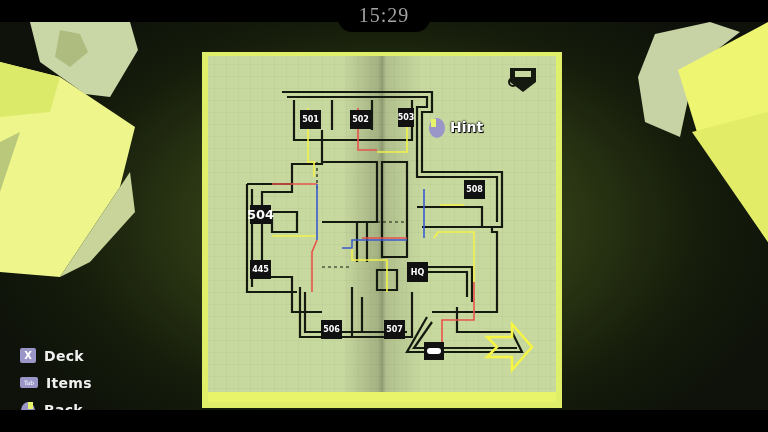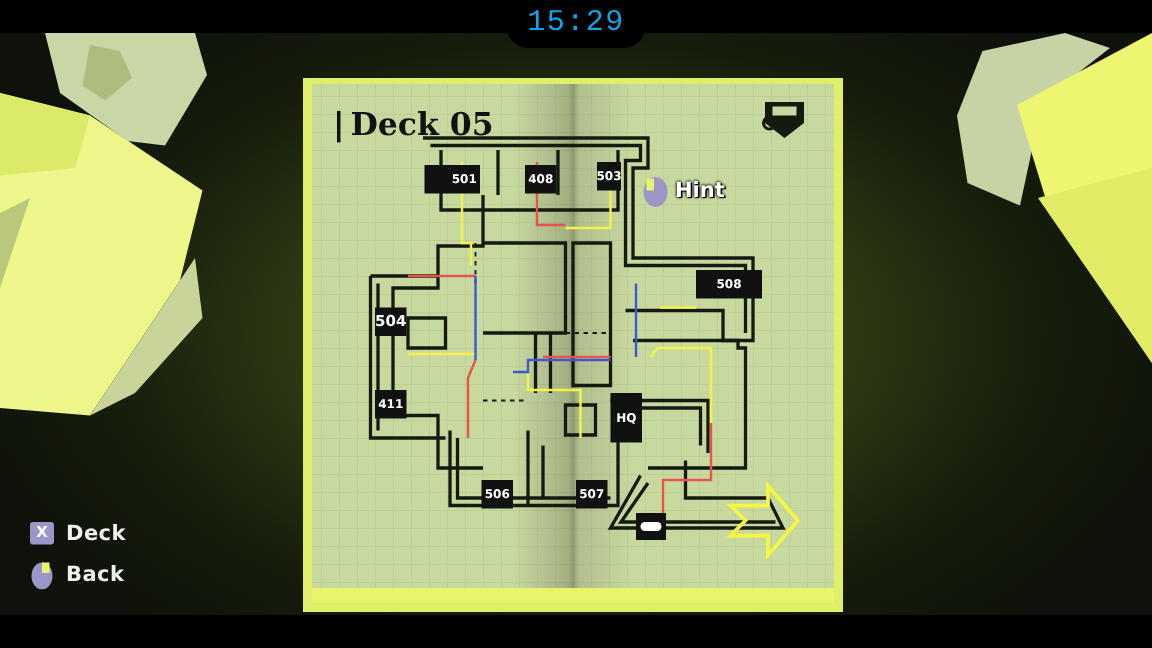--- a/index.html
+++ b/index.html
@@ -2,21 +2,21 @@
 <html><head>
 <meta charset="utf-8">
 <style>
   html,body{margin:0;padding:0;}
   body{width:768px;height:432px;overflow:hidden;background:#000;position:relative;font-family:"DejaVu Sans",sans-serif;}
   .scene{position:absolute;left:0;top:22px;width:768px;height:388px;
     background:radial-gradient(ellipse 420px 260px at 384px 200px,#4a5a22 0%,#2c3814 45%,#161d0b 75%,#0e120a 100%);overflow:hidden;}
   .topbar{position:absolute;left:0;top:0;width:768px;height:22px;background:#000;}
   .bottombar{position:absolute;left:0;top:410px;width:768px;height:22px;background:#000;}
   .clock-tab{position:absolute;left:338px;top:0;width:92px;height:32px;background:#000;border-radius:0 0 14px 14px;}
-  .clock{position:absolute;left:338px;top:4px;width:92px;text-align:center;color:#0ea5e9;font-family:Liberation Mono, monospace;font-size:20px;letter-spacing:1px;}
+  .clock{position:absolute;left:338px;top:4px;width:92px;text-align:center;color:#a3a3a3;font-family:Liberation Serif, serif;font-size:20px;letter-spacing:1px;}
   .prop{position:absolute;}
   .book{position:absolute;left:202px;top:52px;width:360px;height:356px;}
   .ui-hints{position:absolute;left:20px;top:342px;}
   .hint-row{display:flex;align-items:center;height:27px;}
   .key{width:16px;height:15px;background:#9a97c8;border-radius:2px;color:#fff;font-size:10px;font-weight:bold;display:flex;align-items:center;justify-content:center;margin-right:8px;}
   .key.tab{width:18px;height:11px;font-size:6px;font-weight:normal;}
   .hint-label{color:#f0f0f0;font-size:14px;font-weight:bold;letter-spacing:.3px;}
   .title{position:absolute;left:222px;top:70px;font-family:"DejaVu Serif",serif;font-weight:bold;font-size:21px;color:#111;}
   .flip{position:absolute;left:428px;top:116px;display:flex;align-items:center;}
   .flip-label{color:#fff;font-weight:bold;font-size:14px;margin-left:4px;text-shadow:0 0 2px #000,0 0 2px #000,1px 1px 0 #000;}
@@ -114,50 +114,51 @@
       <rect x="5" y="3" width="16" height="6" fill="#c8d9a0"></rect>
       <circle cx="3" cy="14" r="4" fill="none" stroke="#151a10" stroke-width="2"></circle>
     </g>
 
     <g transform="translate(222,290)">
       <rect x="0" y="0" width="20" height="18" fill="#111"></rect>
       <rect x="3" y="6" width="14" height="6" rx="3" fill="#fff"></rect>
     </g>
   </svg>
 
-  <div class="title" style="top:48px">
-    <span style="font-family:'DejaVu Sans',sans-serif;margin-right:4px;">|</span><span>Deck 05</span>
-  </div>
 
   <div id="rooms">
-      <div style="position: absolute; left: 283px; top: 88px; width: 21px; height: 19px; background: rgb(17, 17, 17); color: rgb(255, 255, 255); font-size: 8px; font-weight: bold; display: flex; align-items: center; justify-content: center; padding-left: 16px;">501</div>
-      <div style="position: absolute; left: 350px; top: 88px; width: 21px; height: 19px; background: rgb(17, 17, 17); color: rgb(255, 255, 255); font-size: 8px; font-weight: bold; display: flex; align-items: center; justify-content: center;">408</div>
+      <div style="position: absolute; left: 300px; top: 88px; width: 21px; height: 19px; background: rgb(17, 17, 17); color: rgb(255, 255, 255); font-size: 8px; font-weight: bold; display: flex; align-items: center; justify-content: center;">501</div>
+      <div style="position: absolute; left: 350px; top: 88px; width: 21px; height: 19px; background: rgb(17, 17, 17); color: rgb(255, 255, 255); font-size: 8px; font-weight: bold; display: flex; align-items: center; justify-content: center;">502</div>
       <div style="position: absolute; left: 398px; top: 86px; width: 16px; height: 19px; background: rgb(17, 17, 17); color: rgb(255, 255, 255); font-size: 8px; font-weight: bold; display: flex; align-items: center; justify-content: center;">503</div>
-      <div style="position: absolute; left: 250px; top: 183px; width: 21px; height: 19px; background: rgb(17, 17, 17); color: rgb(255, 255, 255); font-size: 10px; font-weight: bold; display: flex; align-items: center; justify-content: center;">504</div>
-      <div style="position: absolute; left: 250px; top: 238px; width: 21px; height: 19px; background: rgb(17, 17, 17); color: rgb(255, 255, 255); font-size: 8px; font-weight: bold; display: flex; align-items: center; justify-content: center;">411</div>
+      <div style="position: absolute; left: 250px; top: 183px; width: 21px; height: 19px; background: rgb(17, 17, 17); color: rgb(255, 255, 255); font-size: 13px; font-weight: bold; display: flex; align-items: center; justify-content: center;">504</div>
+      <div style="position: absolute; left: 250px; top: 238px; width: 21px; height: 19px; background: rgb(17, 17, 17); color: rgb(255, 255, 255); font-size: 8px; font-weight: bold; display: flex; align-items: center; justify-content: center;">445</div>
       <div style="position: absolute; left: 298px; top: 298px; width: 21px; height: 19px; background: rgb(17, 17, 17); color: rgb(255, 255, 255); font-size: 8px; font-weight: bold; display: flex; align-items: center; justify-content: center; margin-left: 23px;">506</div>
       <div style="position: absolute; left: 347px; top: 298px; width: 21px; height: 19px; background: rgb(17, 17, 17); color: rgb(255, 255, 255); font-size: 8px; font-weight: bold; display: flex; align-items: center; justify-content: center; margin-left: 37px;">507</div>
-      <div style="position: absolute; left: 464px; top: 158px; width: 44px; height: 19px; background: rgb(17, 17, 17); color: rgb(255, 255, 255); font-size: 8px; font-weight: bold; display: flex; align-items: center; justify-content: center;">508</div>
-      <div style="position: absolute; left: 407px; top: 240px; width: 21px; height: 33px; background: rgb(17, 17, 17); color: rgb(255, 255, 255); font-size: 8px; font-weight: bold; display: flex; align-items: center; justify-content: center;">HQ</div>
+      <div style="position: absolute; left: 464px; top: 158px; width: 21px; height: 19px; background: rgb(17, 17, 17); color: rgb(255, 255, 255); font-size: 8px; font-weight: bold; display: flex; align-items: center; justify-content: center;">508</div>
+      <div style="position: absolute; left: 407px; top: 240px; width: 21px; height: 20px; background: rgb(17, 17, 17); color: rgb(255, 255, 255); font-size: 8px; font-weight: bold; display: flex; align-items: center; justify-content: center;">HQ</div>
     </div>
 
   <div class="flip" style="top:94px">
     <svg width="18" height="22">
       <ellipse cx="9" cy="12" rx="8" ry="10" fill="#9a97c8"></ellipse>
       <rect x="3" y="3" width="5" height="8" fill="#e8f56a"></rect>
     </svg>
     <span class="flip-label">Hint</span>
   </div>
 
   <div class="ui-hints" style="top:320px">
     <div class="hint-row">
       <span class="key">X</span>
       <span class="hint-label">Deck</span>
     </div>
     <div class="hint-row">
+      <span class="key tab">Tab</span>
+      <span class="hint-label">Items</span>
+    </div>
+    <div class="hint-row">
       <svg width="16" height="20" style="margin-right:8px">
         <ellipse cx="8" cy="11" rx="7" ry="9" fill="#9a97c8"></ellipse>
         <rect x="8" y="2" width="5" height="7" fill="#e8f56a"></rect>
       </svg>
       <span class="hint-label">Back</span>
     </div>
   </div>
 </div>
 
 <div class="clock-tab"></div>

